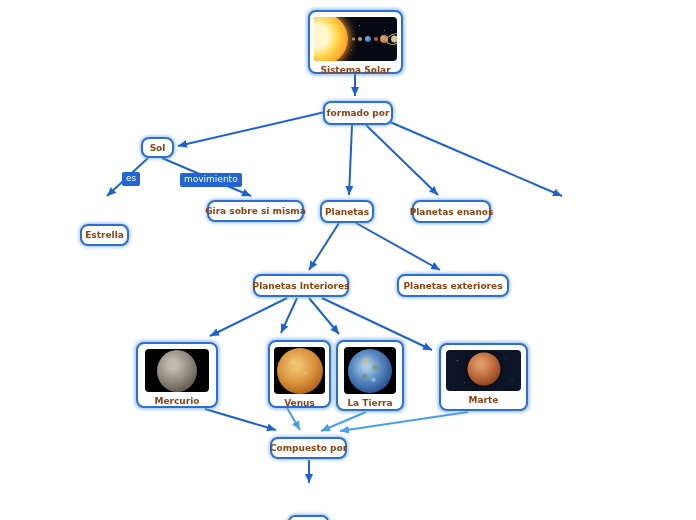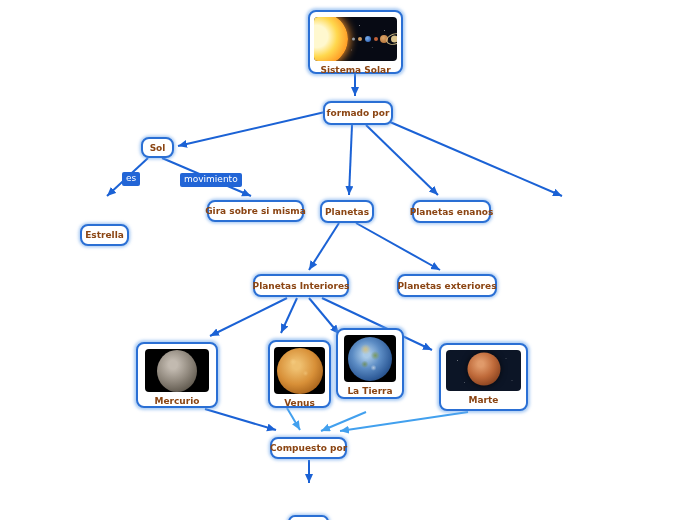--- a/index.html
+++ b/index.html
@@ -171,39 +171,39 @@
 
   <div class="node" style="left:412px;top:200px;width:79px;height:23px;text-align:right;">
     <span>Planetas enanos</span>
   </div>
 
 
   <div class="node" style="left:253px;top:274px;width:96px;height:23px;">
     <span>Planetas Interiores</span>
   </div>
 
-  <div class="node" style="left:397px;top:274px;width:100px;height:23px;">
+  <div class="node" style="left:397px;top:274px;width:112px;height:23px;">
     <span>Planetas exteriores</span>
   </div>
 
   <div class="node img-node" style="left:136px;top:342px;width:82px;height:66px;">
     <div class="node-img img-mercury" style="width:64px;height:43px;">
       <span class="sphere"></span>
     </div>
     <span>Mercurio</span>
   </div>
 
   <div class="node img-node" style="left:250px;top:340px;width:63px;height:68px;margin-left:18px;">
     <div class="node-img img-venus" style="width:51px;height:47px;">
       <span class="sphere"></span>
     </div>
     <span>Venus</span>
   </div>
 
-  <div class="node img-node" style="left:336px;top:328px;width:68px;height:71px;">
+  <div class="node img-node" style="left:336px;top:340px;width:68px;height:71px;">
     <div class="node-img img-earth" style="width:52px;height:47px;">
       <span class="sphere"></span>
     </div>
     <span>La Tierra</span>
   </div>
 
   <div class="node img-node" style="left:439px;top:343px;width:89px;height:68px;">
     <div class="node-img img-mars" style="width:75px;height:41px;">
       <span class="sphere"></span>
     </div>

